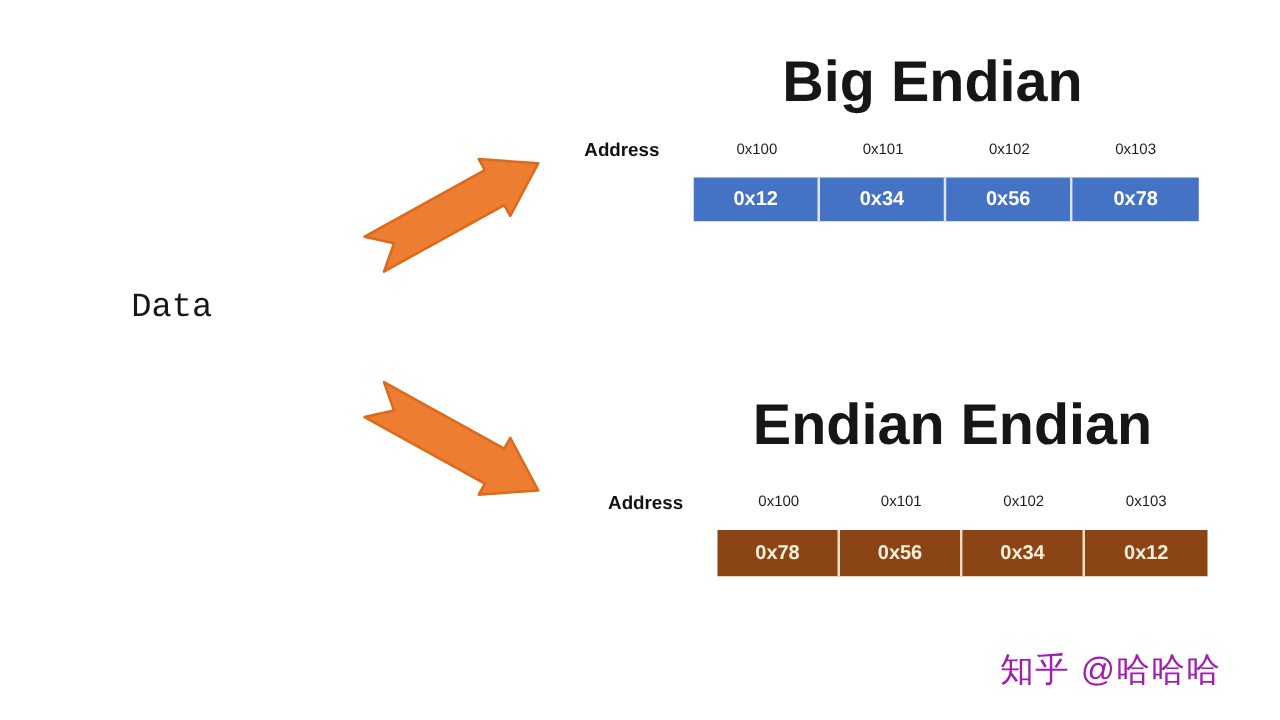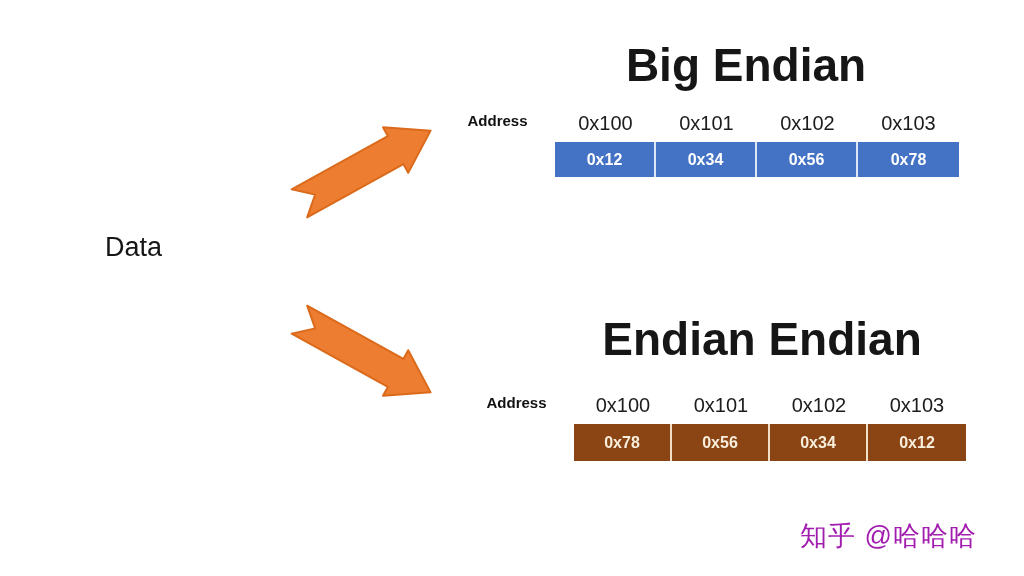--- a/index.html
+++ b/index.html
@@ -37,21 +37,21 @@
   .addr-row { display: flex; align-items: flex-start; height: 24px; }
   .addr-label {
     width: 115px;
     text-align: center;
     font-size: 15px;
     font-weight: bold;
     color: #111111;
   }
   .addr-cell {
     text-align: center;
-    font-size: 20px;
+    font-size: 12px;
     color: #1c1c1c;
   }
   .mem-table-big .addr-cell    { width: 101px; }
   .mem-table-little .addr-cell { width: 98px; }
 
   .byte-row { display: flex; margin-left: 115px; margin-top: 6px; justify-content: space-between; }
   .byte-cell {
     text-align: center;
     font-size: 16px;
     font-weight: bold;
@@ -62,20 +62,21 @@
   .mem-table-little .byte-cell { width: 98px;  height: 37px; line-height: 37px; }
 
   
   .data-block {
     position: absolute;
     left: 105px;
     top: 228px;
     font-size: 27px;
     line-height: 38px;
     color: #161616;
+    font-family: Liberation Mono, monospace;
   }
 
   
   .arrow { position: absolute; width: 150px; height: 52px; }
   .arrow-up   { left: 290px; top: 141px; transform: rotate(-29deg); }
   .arrow-down { left: 290px; top: 330px; transform: rotate(29deg); }
   .arrow svg { display: block; width: 100%; height: 100%; overflow: visible; }
 
   
   .watermark {

